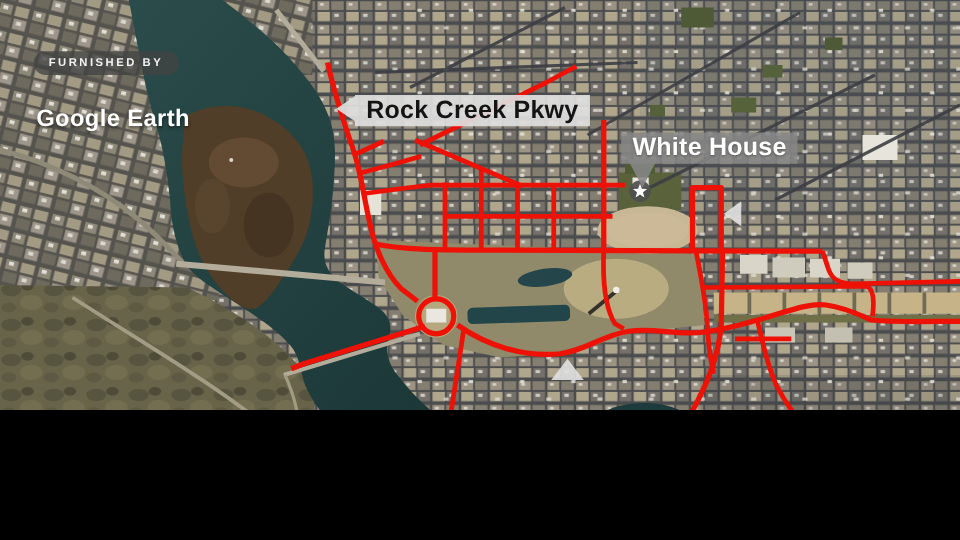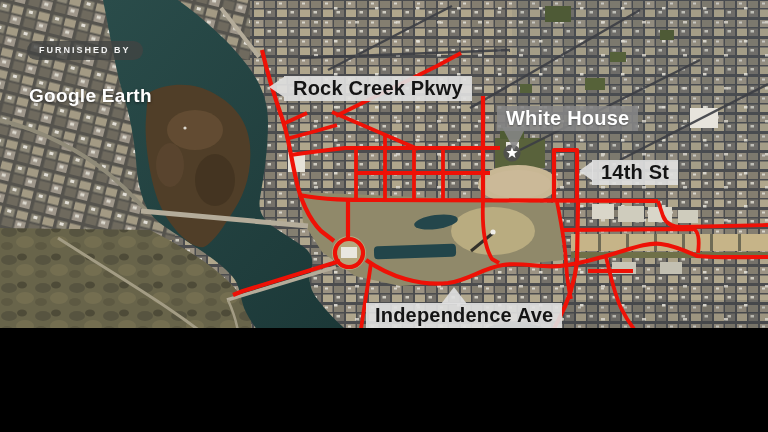--- a/index.html
+++ b/index.html
@@ -229,18 +229,16 @@
   <div class="badge">FURNISHED BY</div>
   <div class="source">Google Earth</div>
 
   <div class="ptr ptr-left-light" style="left:269px;top:77px;"></div>
   <div class="map-label label-light" style="left:284px;top:76px;">Rock Creek Pkwy</div>
 
   <div class="map-label label-dark" style="left:497px;top:106px;">White House</div>
   <div class="ptr ptr-down-dark" style="left:502px;top:127px;"></div>
 
   <div class="ptr ptr-left-sm" style="left:579px;top:161px;"></div>
-  <div class="map-label label-light" style="left:592px;top:160px;">14th St</div>
 
   <div class="ptr ptr-up-light" style="left:441px;top:287px;"></div>
-  <div class="map-label label-light" style="left:366px;top:303px;">Independence Ave</div>
 
 </div>
 
 </body></html>

